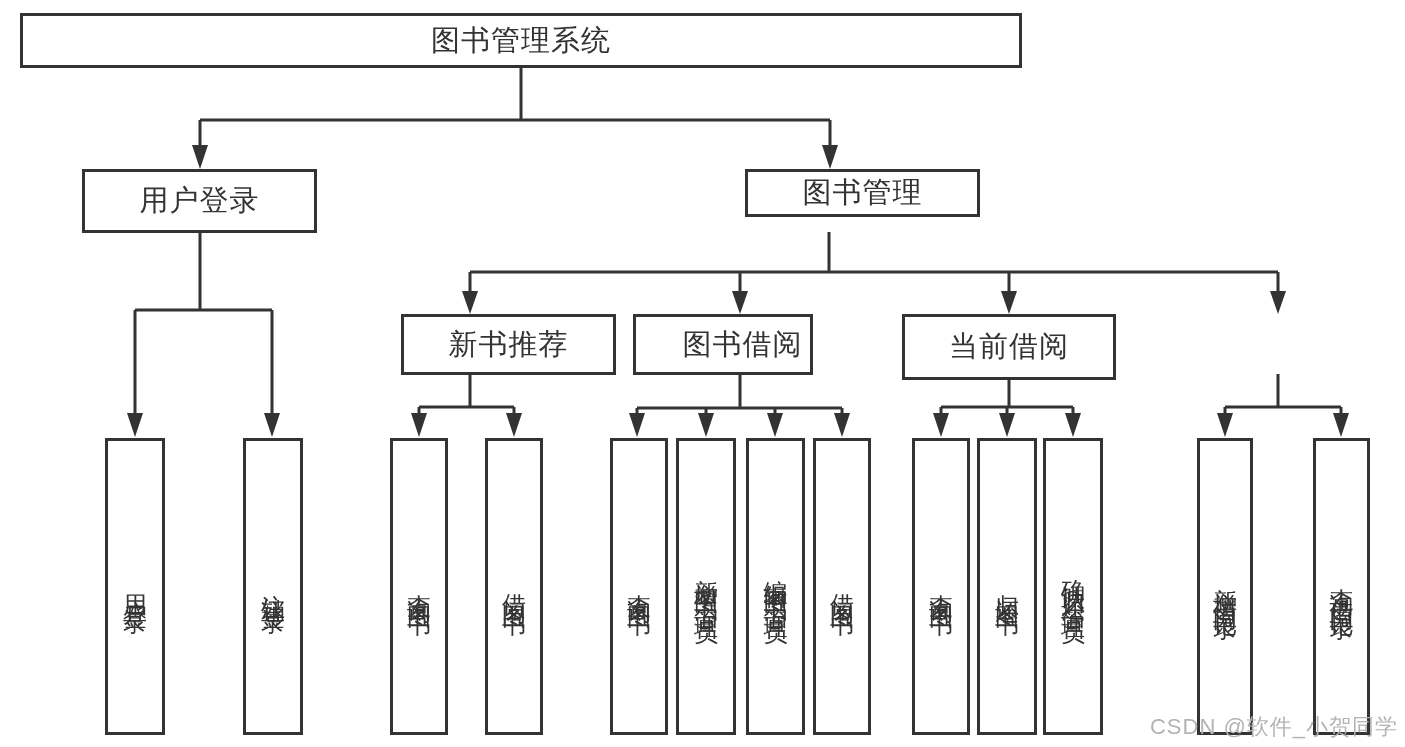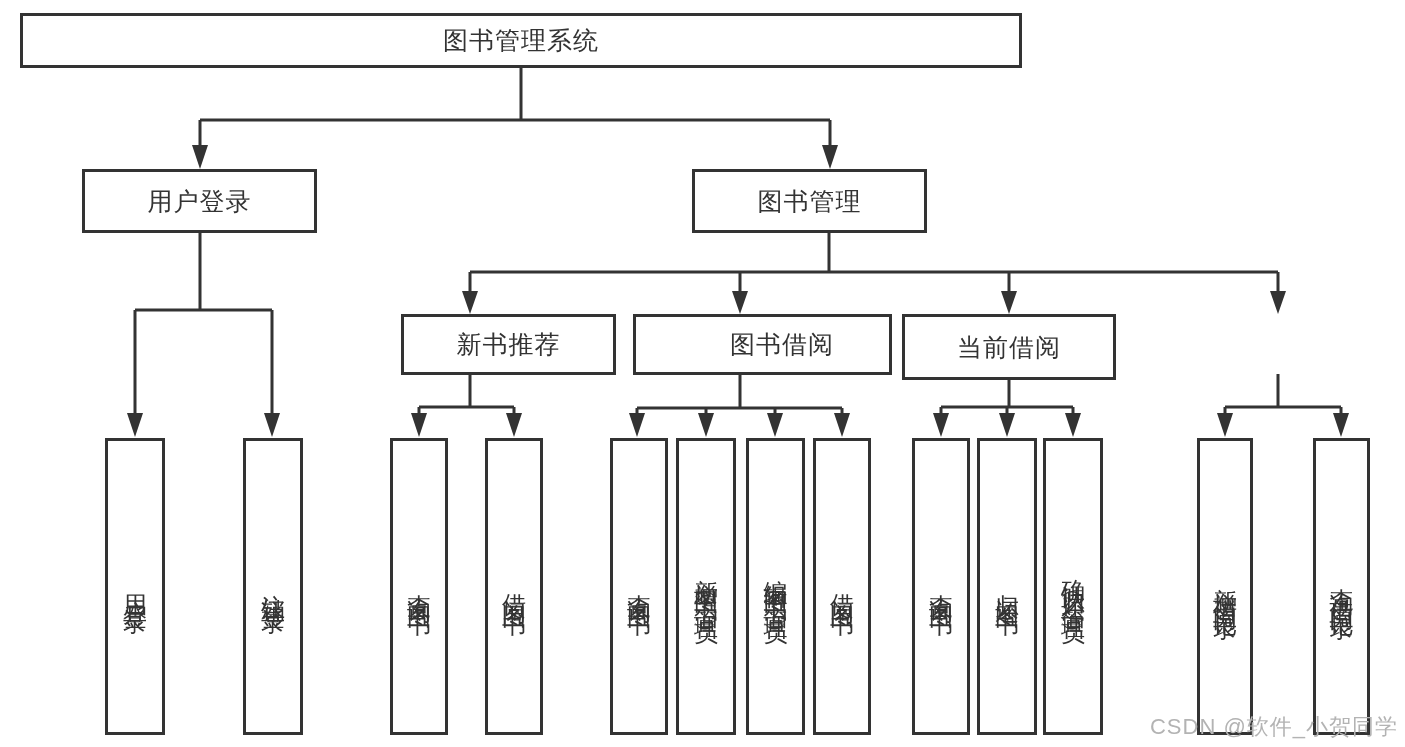--- a/index.html
+++ b/index.html
@@ -28,21 +28,21 @@
     position: absolute;
     box-sizing: border-box;
     border: 3px solid #333333;
     background: #ffffff;
     display: flex;
     align-items: center;
     justify-content: center;
     z-index: 2;
   }
   .node .h-label {
-    font-size: 25px;
+    font-size: 29px;
     letter-spacing: 1px;
     white-space: nowrap;
   }
   .leaf .v-label {
     writing-mode: vertical-rl;
     font-size: 24px;
     line-height: 1;
     letter-spacing: 6px;
     white-space: nowrap;
   }
@@ -109,28 +109,28 @@
     </g>
   </svg>
 
   <div class="node" style="left:20px; top:13px; width:1002px; height:55px;">
     <span class="h-label">图书管理系统</span>
   </div>
 
   <div class="node" style="left:82px; top:169px; width:235px; height:64px;">
     <span class="h-label">用户登录</span>
   </div>
-  <div class="node" style="left:692px; top:169px; width:235px; height:64px;">
+  <div class="node" style="left:745px; top:169px; width:235px; height:48px;">
     <span class="h-label">图书管理</span>
   </div>
 
   <div class="node" style="left:363px; top:314px; width:215px; height:61px;margin-left:38px;">
     <span class="h-label">新书推荐</span>
   </div>
-  <div class="node" style="left:633px; top:314px; width:259px; height:61px;padding-left:39px;">
+  <div class="node" style="left:633px; top:314px; width:180px; height:61px;padding-left:39px;">
     <span class="h-label">图书借阅</span>
   </div>
   <div class="node" style="left:902px; top:314px; width:214px; height:66px;">
     <span class="h-label">当前借阅</span>
   </div>
 
   <div class="node leaf" style="left:105px; top:438px; width:60px; height:297px;">
     <span class="v-label">用户登录</span>
   </div>
   <div class="node leaf" style="left:243px; top:438px; width:60px; height:297px;">

